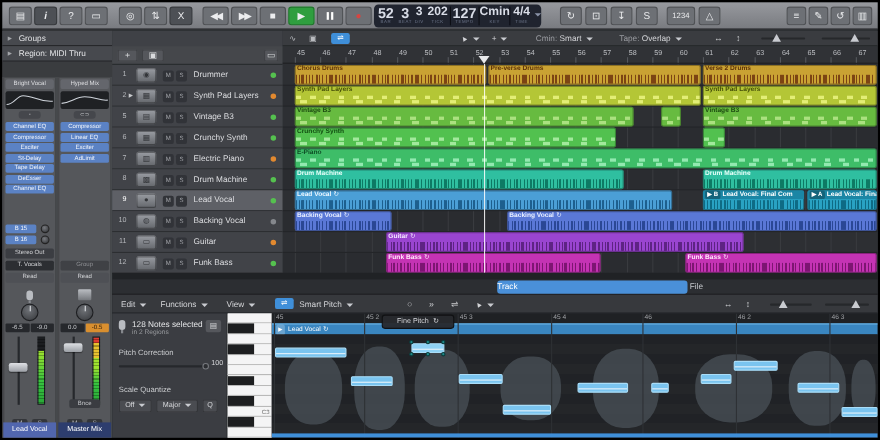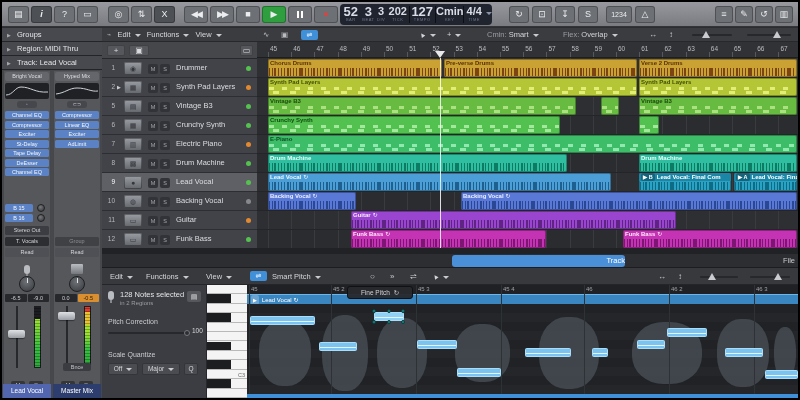--- a/index.html
+++ b/index.html
@@ -118,21 +118,21 @@
   .take .lb{background:#1b86a5;}
   .backing{background:#5a78d6;color:#e9efff;--wv:#2a4794;}
   .guitar{background:#9a45d0;color:#f4e9ff;--wv:#5e2383;}
   .funkbass{background:#c433b4;color:#ffe9fb;--wv:#7d1572;}
 
   .gapstrip{position:absolute;left:100px;top:246px;width:696px;height:6px;background:#202225;}
 
   
   .editor{position:absolute;left:100px;top:252px;width:696px;height:144px;background:#1f2124;}
   .tabbar{position:absolute;left:0;top:0;width:696px;height:14px;background:#2c2e32;border-bottom:1px solid #1c1d20;}
-  .tab{position:absolute;top:1px;height:12px;border-radius:3px;font-size:7.5px;line-height:12px;text-align:right;color:#c6c8cc;}
+  .tab{position:absolute;top:1px;height:12px;border-radius:3px;font-size:7.5px;line-height:12px;text-align:left;color:#c6c8cc;}
   .tab.on{background:#4a90d9;color:#fff;}
   .menurow{position:absolute;left:0;top:14px;width:696px;height:17px;background:#37393d;border-bottom:1px solid #232528;color:#d4d5d8;font-size:7.5px;line-height:17px;}
   .epanel{position:absolute;left:0;top:31px;width:105px;height:113px;background:#3b3d42;border-right:1px solid #26282b;color:#c9cbce;}
   .einfo-t{position:absolute;left:18px;top:5px;font-size:7.5px;color:#e4e5e7;}
   .einfo-s{position:absolute;left:18px;top:15px;font-size:6px;color:#9b9da1;}
   .emic{position:absolute;left:6px;top:6px;}
   .prbtn{position:absolute;right:5px;top:6px;width:14px;height:11px;background:#55575c;border-radius:2px;font-size:7px;line-height:11px;text-align:center;color:#d6d7da;}
   .eplabel{position:absolute;left:6px;font-size:7px;color:#c9cbce;}
   .slider{position:absolute;left:6px;top:47px;width:80px;height:2px;background:#26282c;border-radius:1px;}
   .sdot{position:absolute;right:-2px;top:-2px;width:6px;height:6px;border-radius:50%;background:#2c2e32;border:1px solid #76797e;}
@@ -226,21 +226,20 @@
 
     <div class="tbtn" style="left:713px;width:18px">≡</div>
     <div class="tbtn" style="left:733px;width:18px">✎</div>
     <div class="tbtn" style="left:753px;width:18px">↺</div>
     <div class="tbtn" style="left:773px;width:18px">▥</div>
   </div>
 
   <div class="insp">
     <div class="irow"><span class="disc">▶</span><span>Groups</span></div>
     <div class="irow"><span class="disc">▶</span><span>Region: MIDI Thru</span></div>
-    <div class="irow"><span class="disc">▶</span><span>Track: Lead Vocal</span></div>
 
     <div class="strips">
 
       <div class="strip" style="left:1px">
         <div class="setting">Bright Vocal</div>
         <div class="eq">
           <svg width="44" height="16" viewBox="0 0 44 16">
                 <path d="M1 12 C8 12 10 4 16 4 C26 4 30 10 43 9" stroke="#cfd4db" stroke-width="1" fill="none"></path>
               </svg>
         </div>
@@ -316,26 +315,20 @@
         <div class="bnce">Bnce</div>
         <div class="msr">
           <span class="msb">M</span><span class="msb">S</span>
         </div>
         <div class="nm nm1">Master Mix</div>
       </div>
     </div>
   </div>
 
   <div class="tl">
-    <div class="tlmenu">
-      <span class="mi" style="margin-left:5px;color:#9ea0a5">⌁</span>
-      <span class="mi"><span>Edit</span> <span class="caret"></span></span>
-      <span class="mi"><span>Functions</span> <span class="caret"></span></span>
-      <span class="mi"><span>View</span> <span class="caret"></span></span>
-    </div>
     <div class="tlbtns">
       <div class="sqb" style="left:5px;width:18px">+</div>
       <div class="sqb" style="left:27px;width:20px">▣</div>
       <div class="sqb" style="left:138px;width:13px">▭</div>
     </div>
     <div class="trows" id="trows">
           <div class="trow" style="top: 0px;">
             <div class="tnum">1</div>
             <div class="ticon">◉</div>
             <div class="tms tmm">M</div>
@@ -419,21 +412,21 @@
         </div>
   </div>
 
   <div class="arrtb">
     <span style="position:absolute;left:6px;color:#b9bbbf">∿</span>
     <span style="position:absolute;left:24px;color:#b9bbbf">▣</span>
     <div class="flexbtn" style="left:44px">⇌</div>
     <span style="position:absolute;left:162px"><span class="ptr">▲</span> <span class="caret"></span></span>
     <span style="position:absolute;left:190px">+ <span class="caret"></span></span>
     <span style="position:absolute;left:230px"><span class="lab">Cmin:</span> <span>Smart</span> <span class="caret"></span></span>
-    <span style="position:absolute;left:306px"><span class="lab">Flex:</span> <span>Overlap</span> <span class="caret"></span></span>
+    <span style="position:absolute;left:306px"><span class="lab">Tape:</span> <span>Overlap</span> <span class="caret"></span></span>
     <span class="eicon" style="left:392px;top:0;line-height:14px">↔</span>
     <span class="eicon" style="left:412px;top:0;line-height:14px">↕</span>
     <div class="mini-slider" style="left:435px;width:40px">
           <div class="mini-knob" style="left:10px"></div>
         </div>
     <div class="mini-slider" style="left:490px;width:44px">
           <div class="mini-knob" style="left:26px"></div>
         </div>
   </div>
 

